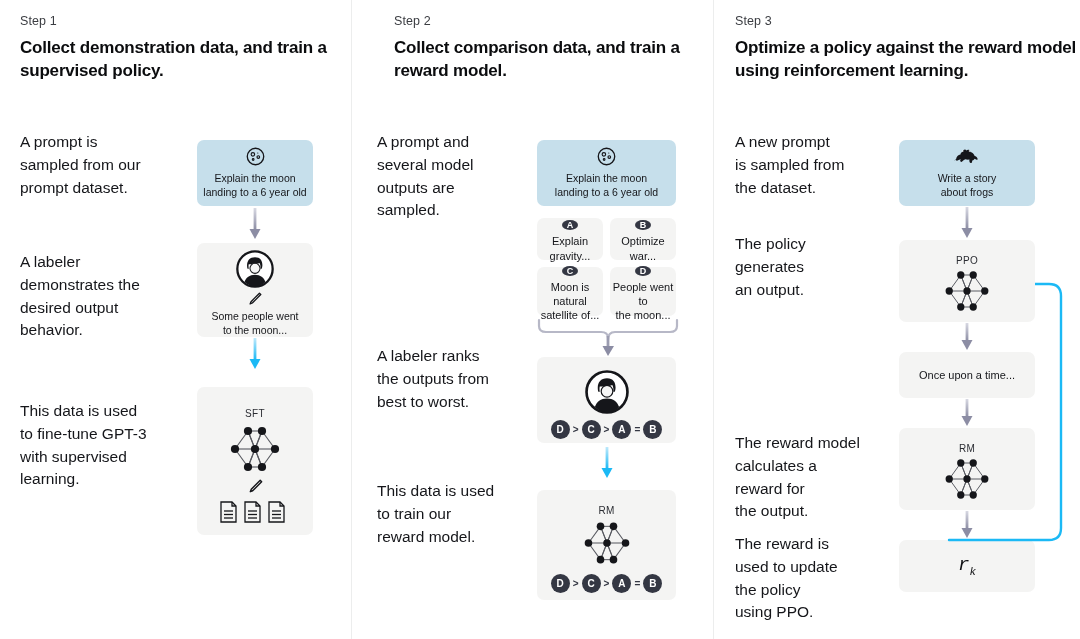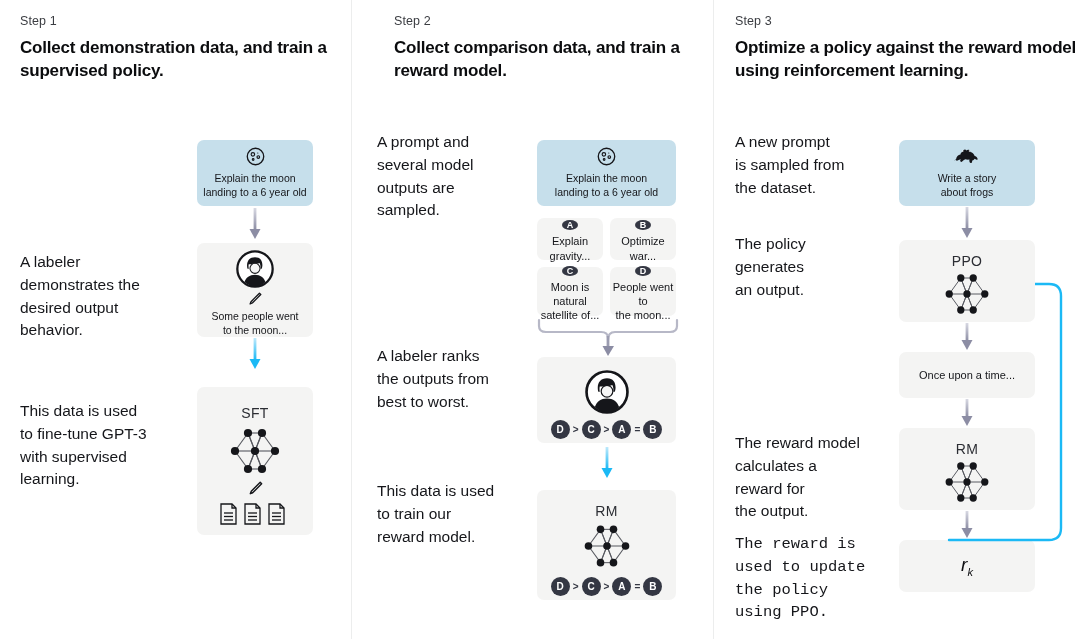--- a/index.html
+++ b/index.html
@@ -17,40 +17,43 @@
   .step-label{font-size:12.5px;color:#3b3d42;letter-spacing:.1px;margin:0 0 9px 0;}
   .step-title{font-size:17px;font-weight:bold;line-height:1.33;margin:0;color:#0b0c0e;letter-spacing:-.2px;}
   .desc{font-size:15.5px;line-height:1.47;color:#15161a;white-space:pre-line;}
 
   
   .box{box-sizing:border-box;border-radius:7px;position:absolute;}
   .blue{background:#c6dfeb;}
   .grey{background:#f4f4f3;}
   .box-cap{font-size:10.5px;line-height:1.33;text-align:center;color:#15161a;}
   .box-cap.sm{font-size:11px;line-height:1.3;}
-  .tag{font-size:14px;text-align:center;color:#2b2d33;letter-spacing:.3px;}
-  .rk{font-style:italic;font-size:19px;text-align:center;color:#0e0f12;font-family:Liberation Sans, sans-serif;}
+  .tag{font-size:10px;text-align:center;color:#2b2d33;letter-spacing:.3px;}
+  .rk{font-style:italic;font-size:19px;text-align:center;color:#0e0f12;font-family:Liberation Mono, monospace;}
   .rk sub{font-size:11px;font-style:italic;}
 
   .ctr{display:flex;align-items:center;justify-content:center;}
   .colflex{display:flex;flex-direction:column;align-items:center;justify-content:center;}
 
   svg{display:block;}
   .arrow{position:absolute;}
 </style>
 </head>
 <body>
 
 <div class="cols">
 
   <div class="col col1">
     <div class="step-label">Step 1</div>
     <div class="step-title">Collect demonstration data,
 and train a supervised policy.</div>
 
+    <div class="desc" style="position:absolute;left:20px;top:131px;">A prompt is
+sampled from our
+prompt dataset.</div>
     <div class="desc" style="position:absolute;left:20px;top:251px;">A labeler
 demonstrates the
 desired output
 behavior.</div>
     <div class="desc" style="position:absolute;left:20px;top:400px;">This data is used
 to fine-tune GPT-3
 with supervised
 learning.</div>
 
     <div class="box blue colflex" style="left:197px;top:140px;width:116px;height:66px;">
@@ -314,21 +317,21 @@
     <div class="desc" style="position:absolute;left:21px;top:131px;">A new prompt
 is sampled from
 the dataset.</div>
     <div class="desc" style="position:absolute;left:21px;top:233px;">The policy
 generates
 an output.</div>
     <div class="desc" style="position:absolute;left:21px;top:432px;">The reward model
 calculates a
 reward for
 the output.</div>
-    <div class="desc" style="position:absolute;left:21px;top:533px;font-family:Liberation Mono, monospace;">The reward is
+    <div class="desc" style="position:absolute;left:21px;top:533px;">The reward is
 used to update
 the policy
 using PPO.</div>
 
     <span class="arrow" style="left:180px;top:270px;z-index:5;">
       <svg width="180" height="295" viewBox="0 0 180 295">
         <path d="M30 14 H155 q12 0 12 12 V258 q0 12-12 12 H55" fill="none" stroke="#1bb9f5" stroke-width="2.4" stroke-linecap="round"></path>
         <polygon points="34,6.5 34,21.5 20,14" fill="#1bb9f5"></polygon>
       </svg>
     </span>

